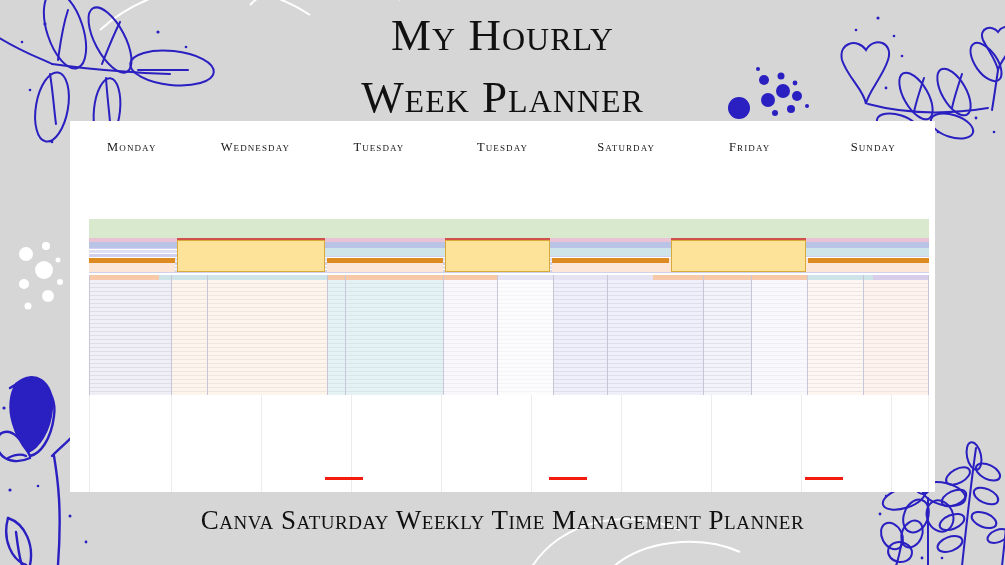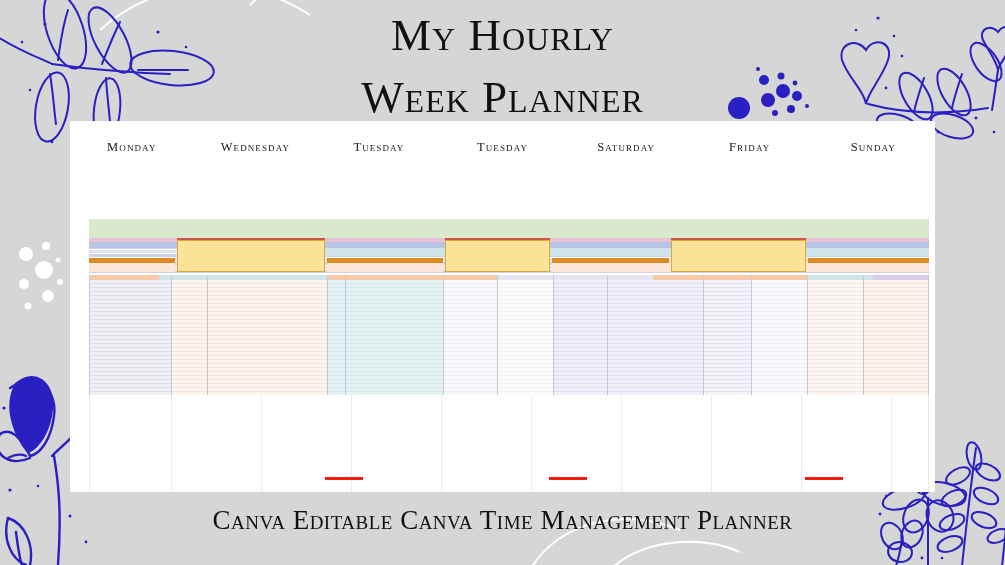--- a/index.html
+++ b/index.html
@@ -414,15 +414,15 @@
       <div class="guide" style="left: 839px;"></div>
     </div>
 
 
   <div id="dashes">
       <div class="dash" style="left: 325px; width: 38px;"></div>
       <div class="dash" style="left: 549px; width: 38px;"></div>
       <div class="dash" style="left: 805px; width: 38px;"></div>
     </div>
 
-  <div class="caption">Canva Editable Canva Time Management Planner</div>
+  <div class="caption">Canva Saturday Weekly Time Management Planner</div>
 
 </div>
 
 </body></html>

